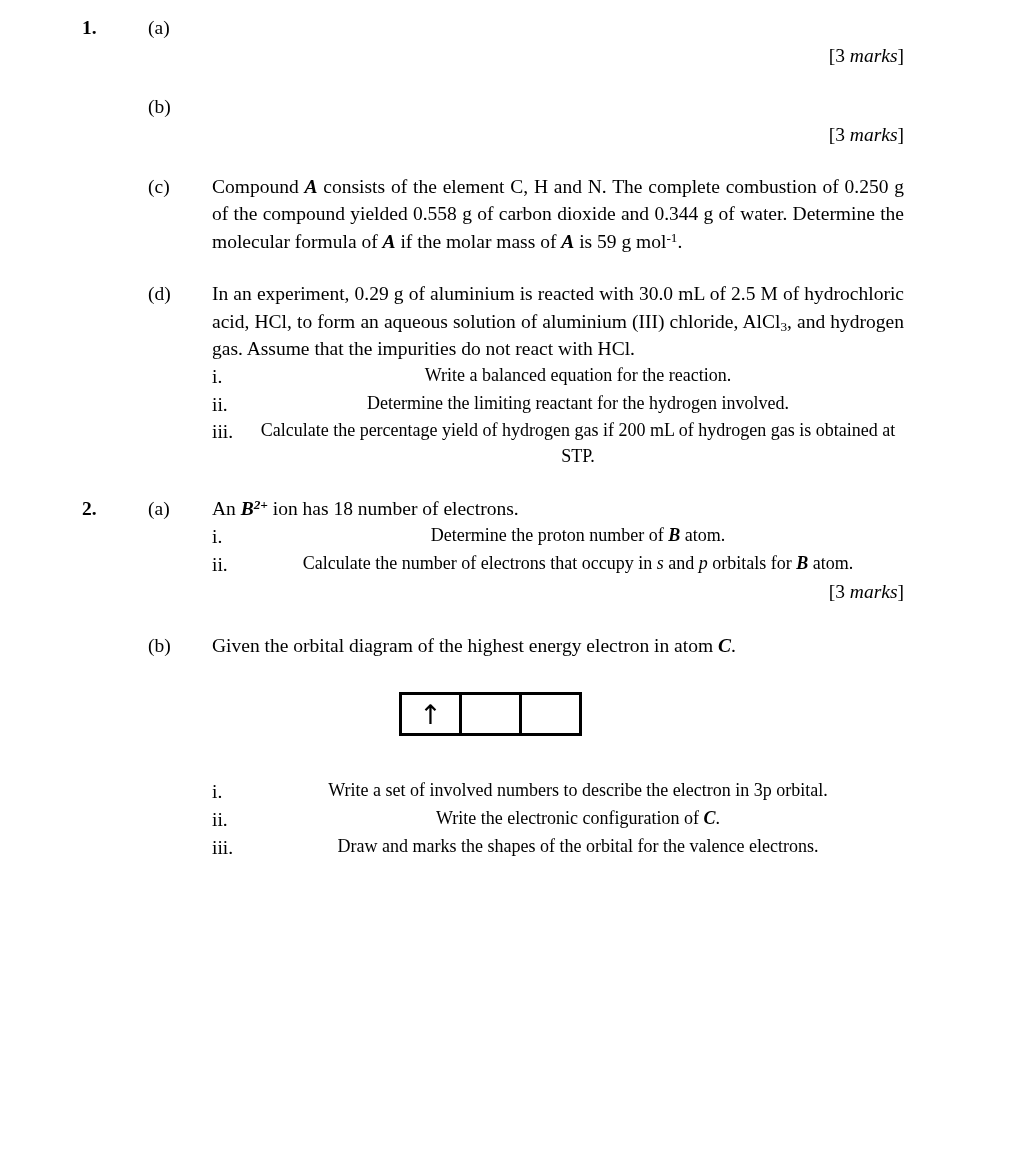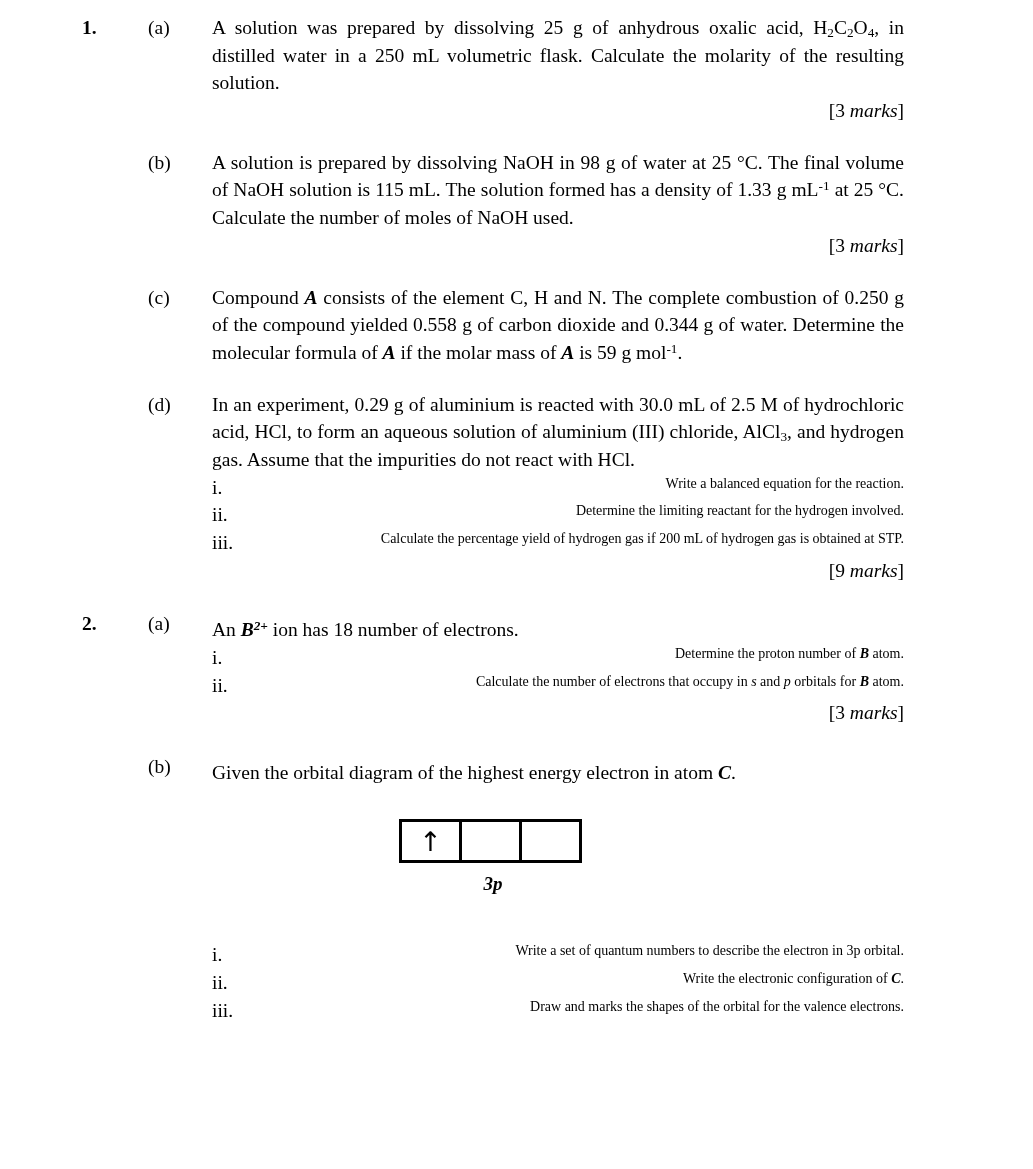--- a/index.html
+++ b/index.html
@@ -40,43 +40,43 @@
   .qlabel {
     font-size: 19.5px;
     line-height: 1.42;
   }
   .qbody {
     text-align: justify;
     text-justify: inter-word;
     font-size: 19.5px;
     line-height: 1.42;
   }
-  .qbody.nojust { text-align: left; margin-top: 6px; }
+  .qbody.nojust { text-align: left; }
 
   
   .qblock.sub .qnum { visibility: hidden; }
 
   .spacer-lg { height: 24px; }
   .spacer-sm { height: 8px; }
 
   
   .romanlist {
     display: grid;
     grid-template-columns: 40px 1fr;
     row-gap: 0px;
     margin-top: 0px;
   }
   .romanlist .rn {
     font-size: 19.5px;
     line-height: 1.42;
   }
   .romanlist .rt {
-    font-size: 14px;
-    line-height: 1.42;
-    text-align: right;
+    font-size: 18px;
+    line-height: 1.42;
+    text-align: center;
   }
 
   
   .marks {
     text-align: right;
     width: 822px;
     margin-left: 82px;
     font-size: 19.5px;
     line-height: 1.42;
     padding-right: 0px;
@@ -130,32 +130,30 @@
 </head>
 <body>
 
 <div class="page">
 
   <div class="spacer-sm" style="height:14px"></div>
 
   <div class="qblock">
     <div class="qnum">1.</div>
     <div class="qlabel">(a)</div>
-    <div class="qbody">A solution was prepared by dissolving 25 g of anhydrous oxalic acid, H<sub>2</sub>C<sub>2</sub>O<sub>4</sub>, in distilled water in a 250 mL volumetric flask. Calculate the molarity of the resulting solution.</div>
   </div>
   <div class="marks">
     [<span>3</span>&nbsp;<i>marks</i>]
   </div>
 
   <div class="spacer-lg"></div>
 
   <div class="qblock sub">
     <div class="qnum"></div>
     <div class="qlabel">(b)</div>
-    <div class="qbody">A solution is prepared by dissolving NaOH in 98 g of water at 25 °C. The final volume of NaOH solution is 115 mL. The solution formed has a density of 1.33 g mL<sup>-1</sup> at 25 °C. Calculate the number of moles of NaOH used.</div>
   </div>
   <div class="marks">
     [<span>3</span>&nbsp;<i>marks</i>]
   </div>
 
   <div class="spacer-lg"></div>
 
   <div class="qblock sub">
     <div class="qnum"></div>
     <div class="qlabel">(c)</div>
@@ -172,23 +170,20 @@
       <div class="romanlist">
         <div class="rn">i.</div>
         <div class="rt">Write a balanced equation for the reaction.</div>
         <div class="rn">ii.</div>
         <div class="rt">Determine the limiting reactant for the hydrogen involved.</div>
         <div class="rn">iii.</div>
         <div class="rt">Calculate the percentage yield of hydrogen gas if 200 mL of hydrogen gas is obtained at STP.</div>
       </div>
     </div>
   </div>
-  <div class="marks">
-    [<span>9</span>&nbsp;<i>marks</i>]
-  </div>
 
   <div class="spacer-lg" style="height:26px"></div>
 
   <div class="qblock">
     <div class="qnum">2.</div>
     <div class="qlabel">(a)</div>
     <div class="qbody nojust">
       <div>An <span class="bi">B</span><sup class="bi">2+</sup> ion has 18 number of electrons.</div>
       <div class="romanlist">
         <div class="rn">i.</div>
@@ -217,32 +212,31 @@
       <div class="orb-cell">
         <div class="orb-arrow">↑</div>
       </div>
       <div class="orb-cell">
         <div class="orb-arrow"></div>
       </div>
       <div class="orb-cell">
         <div class="orb-arrow"></div>
       </div>
     </div>
-    <div class="orbital-label">3p</div>
   </div>
 
   <div class="spacer-lg" style="height:38px"></div>
 
   <div class="qblock sub">
     <div class="qnum"></div>
     <div class="qlabel"></div>
     <div class="qbody nojust">
       <div class="romanlist">
         <div class="rn">i.</div>
-        <div class="rt">Write a set of quantum numbers to describe the electron in 3p orbital.</div>
+        <div class="rt">Write a set of involved numbers to describe the electron in 3p orbital.</div>
         <div class="rn">ii.</div>
         <div class="rt">Write the electronic configuration of <span class="bi">C</span>.</div>
         <div class="rn">iii.</div>
         <div class="rt">Draw and marks the shapes of the orbital for the valence electrons.</div>
       </div>
     </div>
   </div>
 
 </div>
 

